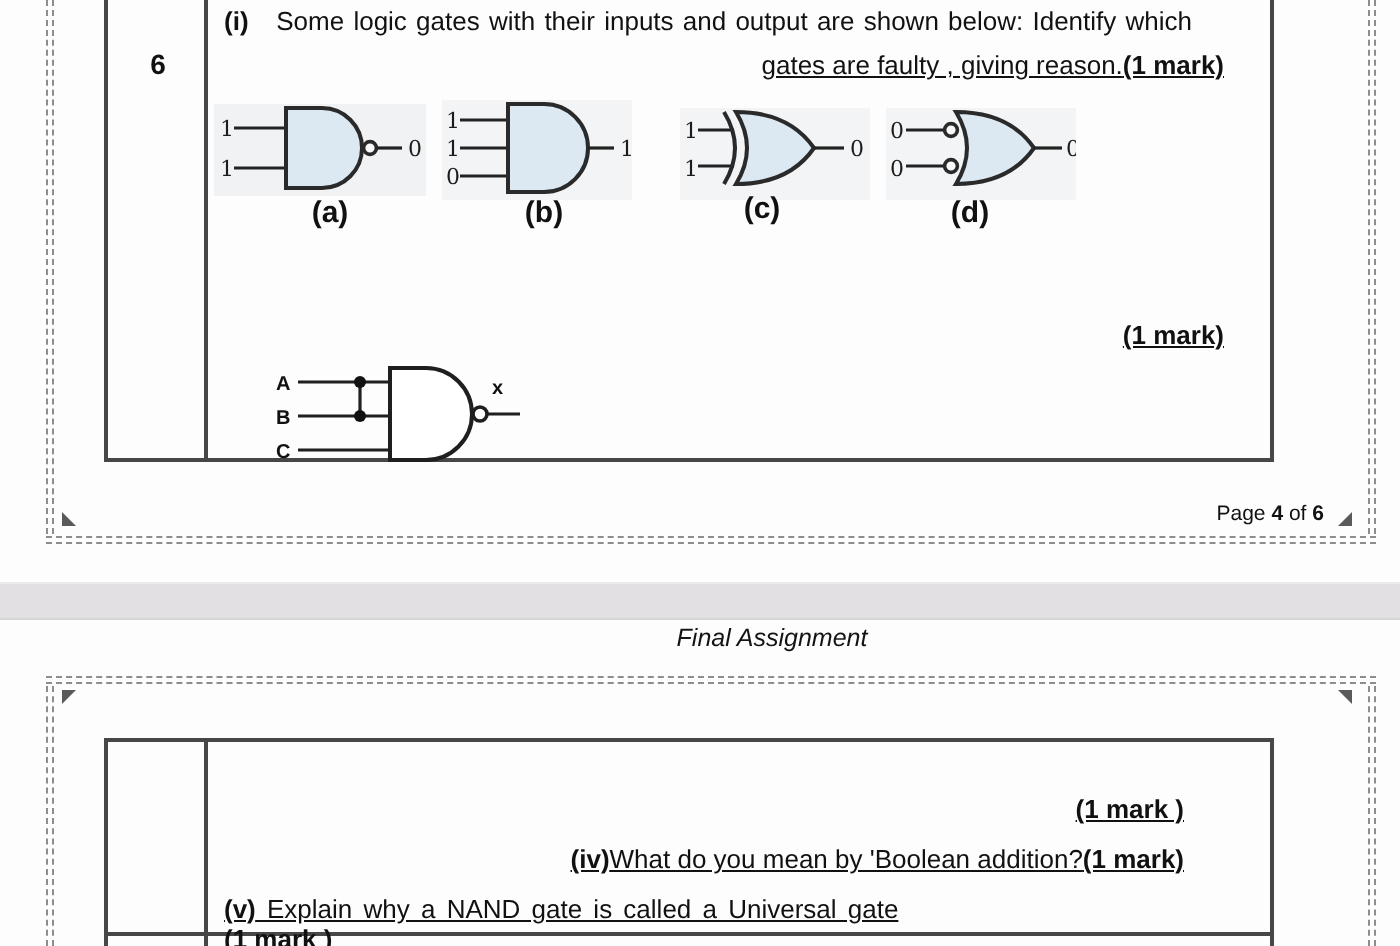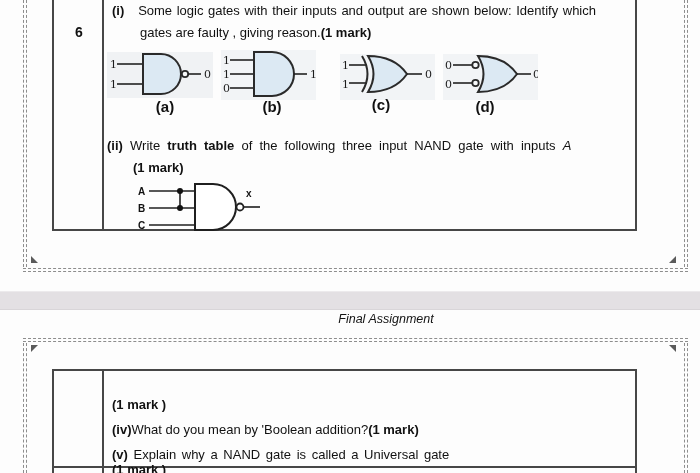--- a/index.html
+++ b/index.html
@@ -23,21 +23,21 @@
   .qtable{border:2px solid #474747;box-sizing:border-box;}
   .qtable.cuttop{border-top:none;}
   .qtable.cutbottom{border-bottom:none;}
   .coldiv{position:absolute;top:0;bottom:0;width:2px;background:#474747;}
   .rowline{position:absolute;left:0;right:0;height:2px;background:#474747;}
   .qnumcell{position:absolute;left:0;width:50px;text-align:center;font-weight:bold;font-size:14px;}
   
   .tline{font-size:13px;line-height:15px;white-space:nowrap;}
   .b{font-weight:bold;}
   .i{font-style:italic;}
-  .flexline{display:flex;justify-content:flex-start;}
+  .flexline{display:flex;justify-content:flex-end;text-decoration:underline;}
   .marks{font-weight:bold;white-space:nowrap;}
   .gatelabel{font-weight:bold;font-size:15px;text-align:center;width:50px;}
   .footer{font-size:10.5px;text-align:right;}
   .band{background:#e3e0e3;border-top:1px solid #eceaec;border-bottom:1px solid #d8d5d8;}
   .finalhdr{font-style:italic;font-size:12.5px;text-align:center;color:#141414;}
   svg text{font-family:"DejaVu Serif","Liberation Serif",serif;font-size:11px;fill:#1c1c1c;}
   svg text.lbl{font-family:"Liberation Sans",sans-serif;font-weight:bold;font-size:10px;fill:#111;}
 </style>
 </head>
 <body>
@@ -112,47 +112,46 @@
     <path d="M35,2 Q46,20 35,38 C51,38 65,33 74,20 C65,7 51,2 35,2 Z" fill="#dce9f3" stroke="#2a2a2a" stroke-width="2"></path>
     <line x1="74" y1="20" x2="88" y2="20" stroke="#222" stroke-width="1.6"></line>
     <text x="90" y="24">0</text>
   </svg>
 
   <div class="abs gatelabel" style="left:140px;top:98px;">(a)</div>
   <div class="abs gatelabel" style="left:247px;top:98px;">(b)</div>
   <div class="abs gatelabel" style="left:356px;top:96px;">(c)</div>
   <div class="abs gatelabel" style="left:460px;top:98px;">(d)</div>
 
-  <div class="abs tline" style="left:107px;top:138px;word-spacing:3.5px;">
-    <span class="b">(ii)</span>
-    <span>Write</span>
-    <span class="b">truth table</span>
-    <span>of the following three input  NAND gate with inputs</span>
-    <span class="i">A</span>
-  </div>
   <div class="abs tline flexline" style="left:133px;top:160px;width:479px;">
     <span class="marks">(1 mark)</span>
   </div>
 
   <svg class="abs" style="left:136px;top:183px;" width="126" height="48" viewBox="0 0 126 48">
     <text class="lbl" x="2" y="12">A</text>
     <text class="lbl" x="2" y="29">B</text>
     <text class="lbl" x="2" y="46">C</text>
     <line x1="13" y1="8" x2="59" y2="8" stroke="#1f1f1f" stroke-width="1.6"></line>
     <line x1="13" y1="25" x2="59" y2="25" stroke="#1f1f1f" stroke-width="1.6"></line>
     <line x1="13" y1="42" x2="59" y2="42" stroke="#1f1f1f" stroke-width="1.6"></line>
     <line x1="44" y1="8" x2="44" y2="25" stroke="#1f1f1f" stroke-width="1.6"></line>
     <circle cx="44" cy="8" r="3" fill="#111"></circle>
     <circle cx="44" cy="25" r="3" fill="#111"></circle>
     <path d="M59,1 H77 A23,23 0 0 1 77,47 H59 Z" fill="#ffffff" stroke="#1f1f1f" stroke-width="2"></path>
     <circle cx="104" cy="24" r="3.5" fill="#ffffff" stroke="#1f1f1f" stroke-width="1.8"></circle>
     <line x1="107.5" y1="24" x2="124" y2="24" stroke="#1f1f1f" stroke-width="1.6"></line>
     <text class="lbl" x="110" y="14">x</text>
   </svg>
 
+  <div class="abs footer" style="left:540px;top:251px;width:122px;">
+    <span>Page</span>
+    <span class="b">4</span>
+    <span>of</span>
+    <span class="b">6</span>
+  </div>
 
   <div class="abs band" style="left:0;top:291px;width:700px;height:17px;"></div>
   <div class="abs finalhdr" style="left:36px;top:312px;width:700px;">Final Assignment</div>
 
   <div class="abs hborder" style="left:23px;top:338px;width:665px;"></div>
   <div class="abs vborder" style="left:23px;top:343px;height:130px;"></div>
   <div class="abs vborder" style="left:684px;top:343px;height:130px;"></div>
   <div class="abs corner tl" style="left:31px;top:345px;"></div>
   <div class="abs corner tr" style="left:669px;top:345px;"></div>
 

